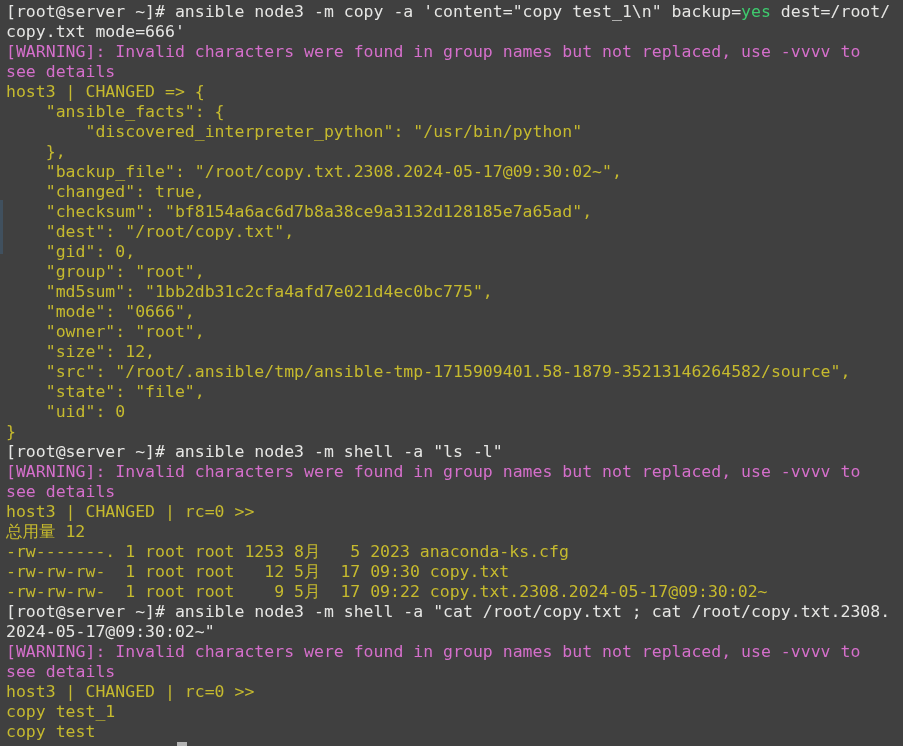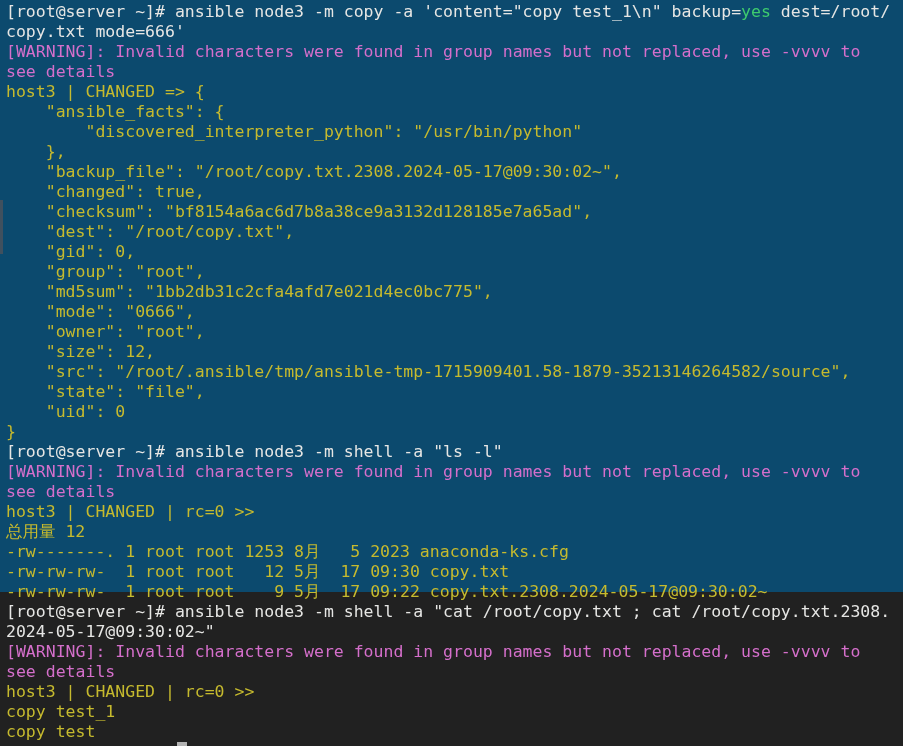--- a/index.html
+++ b/index.html
@@ -6,22 +6,22 @@
     margin: 0;
     padding: 0;
     width: 903px;
     height: 746px;
     overflow: hidden;
     background: #212121;
   }
   #terminal {
     position: relative;
     width: 903px;
-    height: 592px;
-    background: #0c4a6e;
+    height: 746px;
+    background: #404040;
     font-family: "DejaVu Sans Mono", "Liberation Mono", monospace;
     font-size: 16.5px;
     line-height: 20px;
   }
   #screen {
     position: absolute;
     top: 2px;
     left: 6px;
     right: 0;
     white-space: pre;

